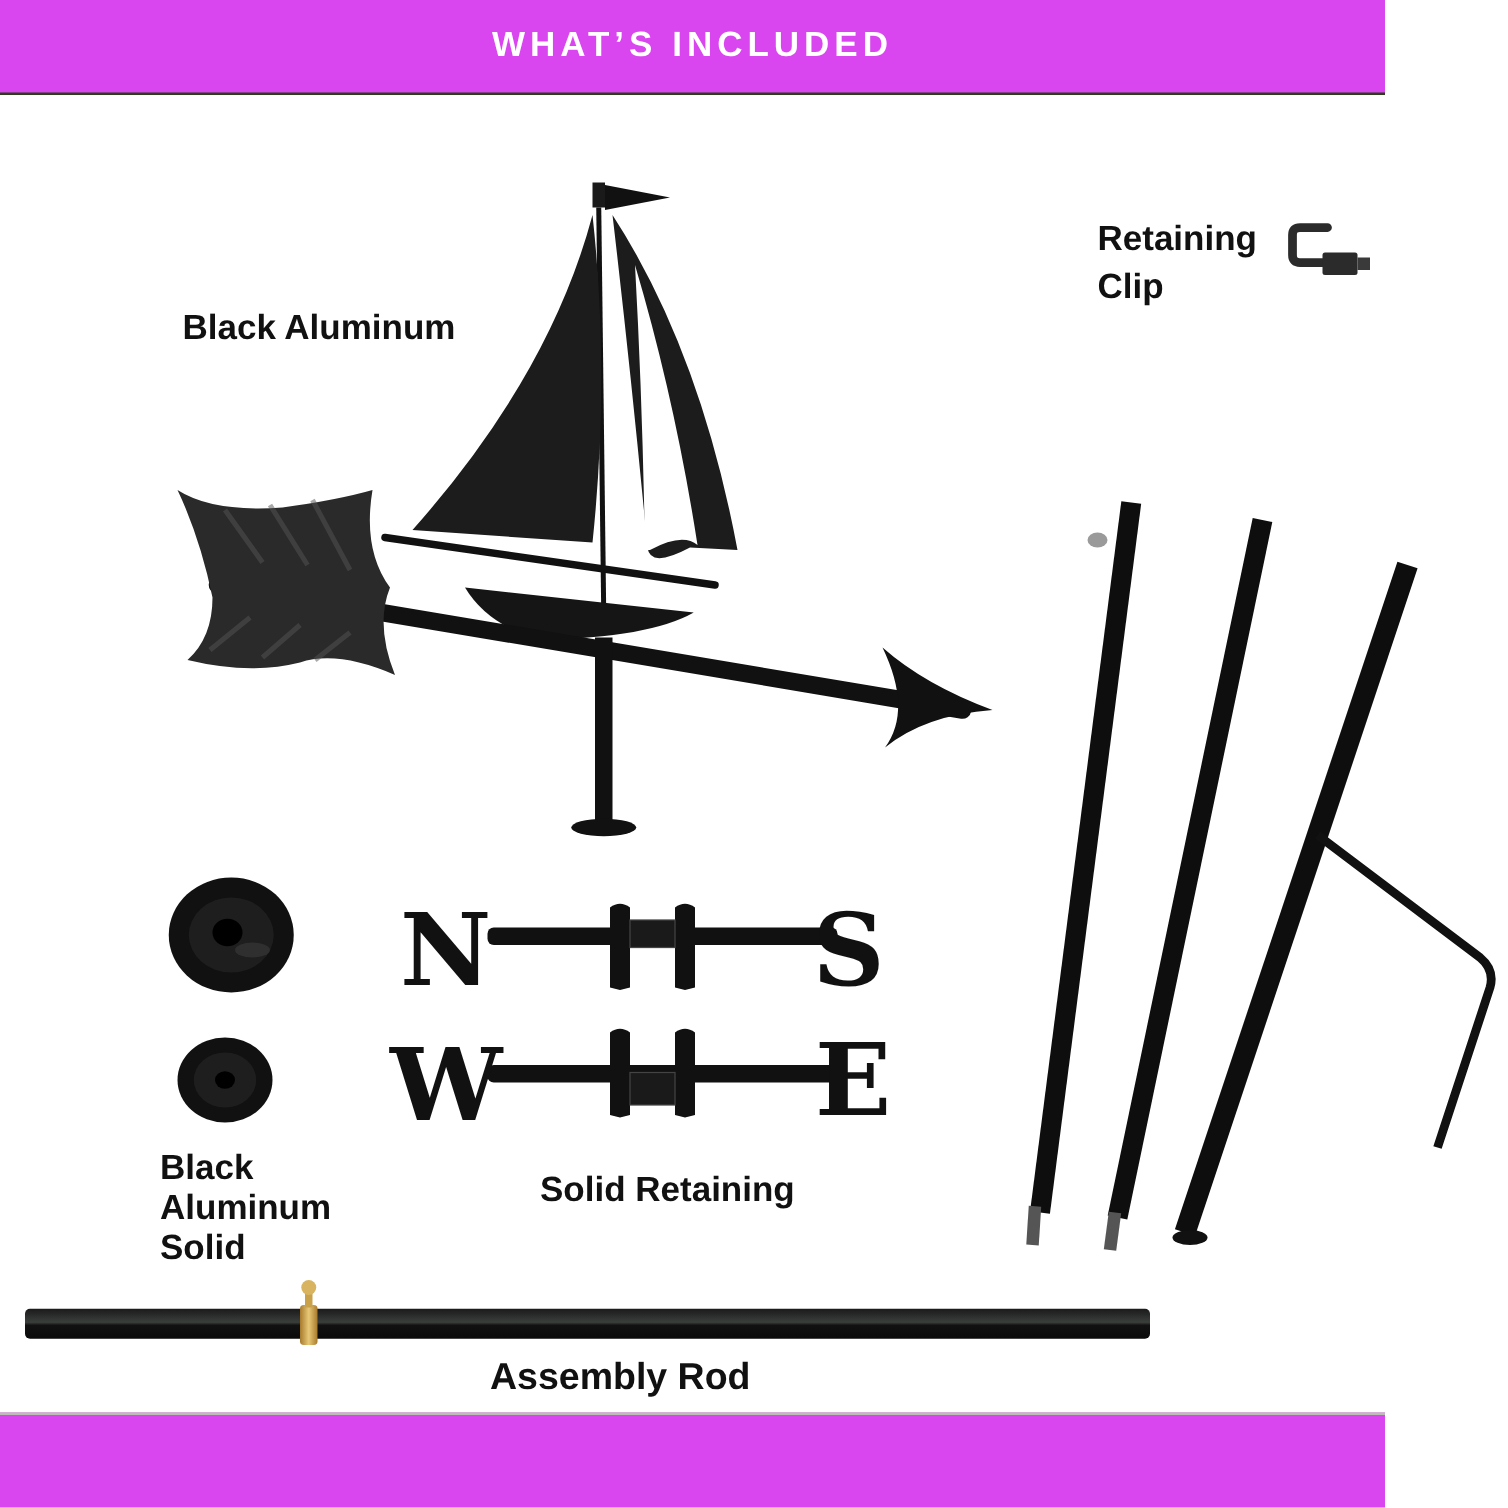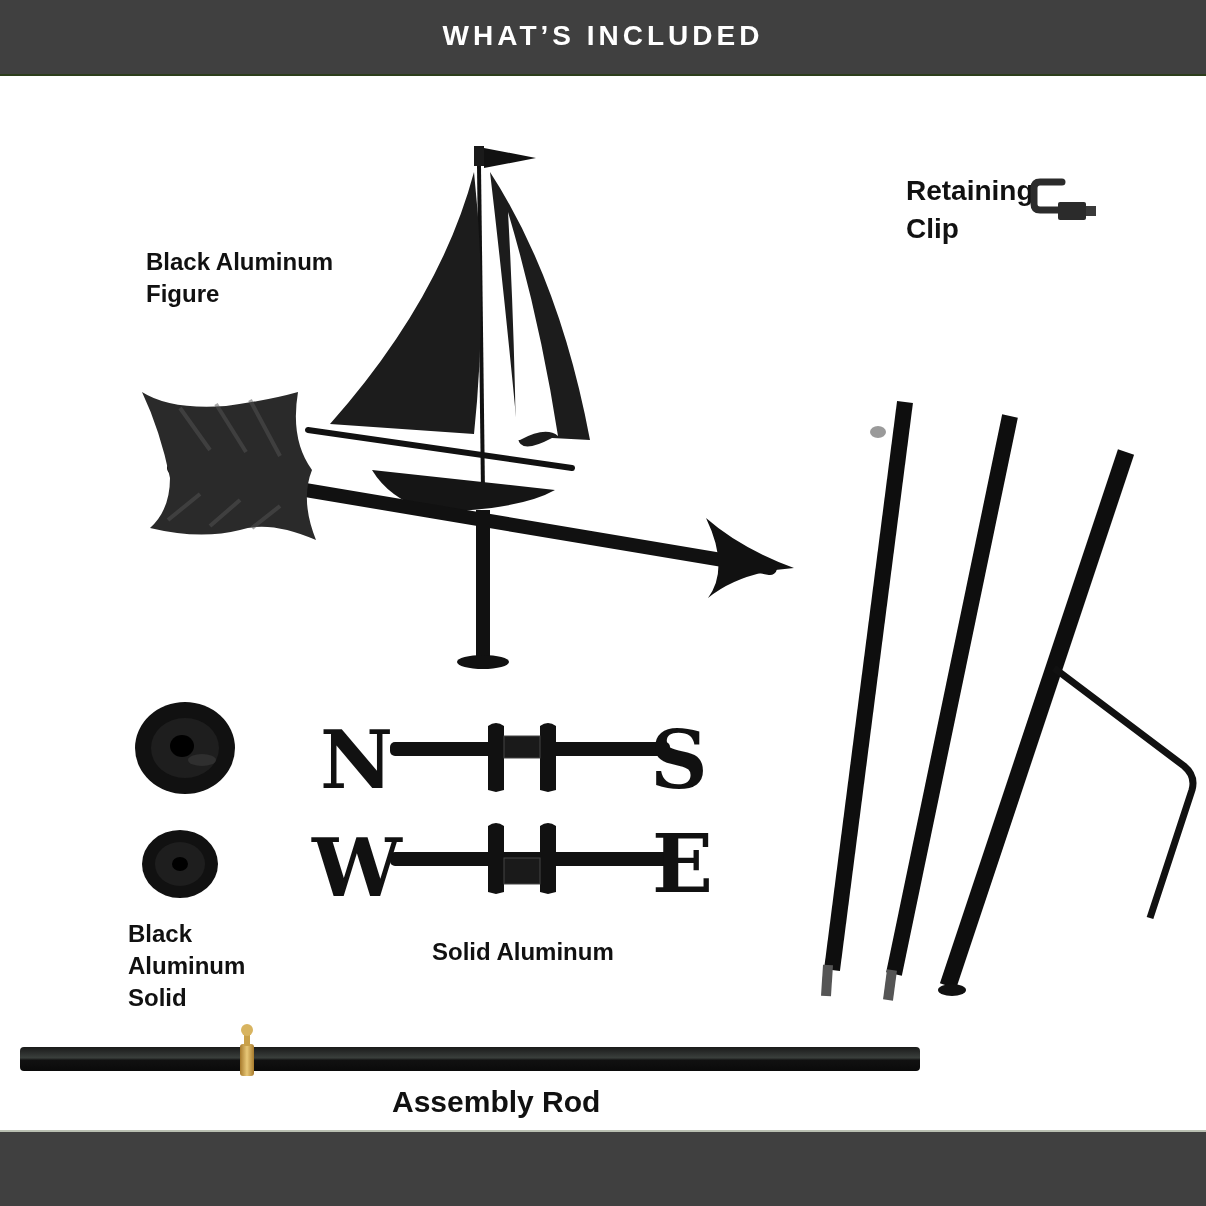--- a/index.html
+++ b/index.html
@@ -3,63 +3,62 @@
 <meta charset="utf-8">
 <style>
   html, body { margin: 0; padding: 0; }
   body {
     width: 1206px; height: 1206px; position: relative; overflow: hidden;
     background: #ffffff;
     font-family: "Liberation Sans", "DejaVu Sans", sans-serif;
     color: #111;
   }
   .banner {
-    position: absolute; left: 0; width: 1206px; background: #404040;
+    position: absolute; left: 0; width: 1108px; background: #d946ef;
   }
   .banner-top { top: 0; height: 74px; border-bottom: 2px solid #2c3d1b; }
   .banner-bottom { top: 1130px; height: 76px; border-top: 2px solid #b9bfb1; }
   .banner-title {
     position: absolute; left: 0; right: 0; top: 20px; text-align: center;
     color: #ffffff; font-size: 28px; letter-spacing: 4px; font-weight: 700;
   }
   .label {
-    position: absolute; font-weight: 700; font-size: 24px; line-height: 32px; color: #111;
+    position: absolute; font-weight: 700; font-size: 28px; line-height: 32px; color: #111;
   }
   .label.lg { font-size: 30px; line-height: 39px; }
   .label span { display: block; }
   svg.part { position: absolute; overflow: visible; }
 </style>
 </head>
 <body>
 
 <div class="banner banner-top">
   <div class="banner-title">WHAT’S INCLUDED</div>
 </div>
 
 <div class="label" style="left:146px; top:246px;">
   <span>Black Aluminum</span>
-  <span>Figure</span>
 </div>
 
-<div class="label" style="left:878px; top:172px; font-size:28px; line-height:38px;margin-left:28px;">
+<div class="label" style="left:878px; top:172px; font-size:28px; line-height:38px;">
   <span>Retaining</span>
   <span>Clip</span>
 </div>
 
 <div class="label lg" style="left:966px; top:312px;">
 </div>
 
 <div class="label" style="left:128px; top:918px;">
   <span>Black</span>
   <span>Aluminum</span>
   <span>Solid</span>
 </div>
 
 <div class="label" style="left:432px; top:936px;">
-  <span>Solid Aluminum</span>
+  <span>Solid Retaining</span>
 </div>
 
 <div class="label" style="left:392px; top:1086px; font-size:30px;">
   <span>Assembly Rod</span>
 </div>
 
 <svg class="part" style="left:0; top:0;" width="1206" height="1206">
 
   <rect x="474" y="146" width="10" height="20" fill="#1a1a1a"></rect>
   <polygon points="484,148 536,158 484,168" fill="#111"></polygon>

